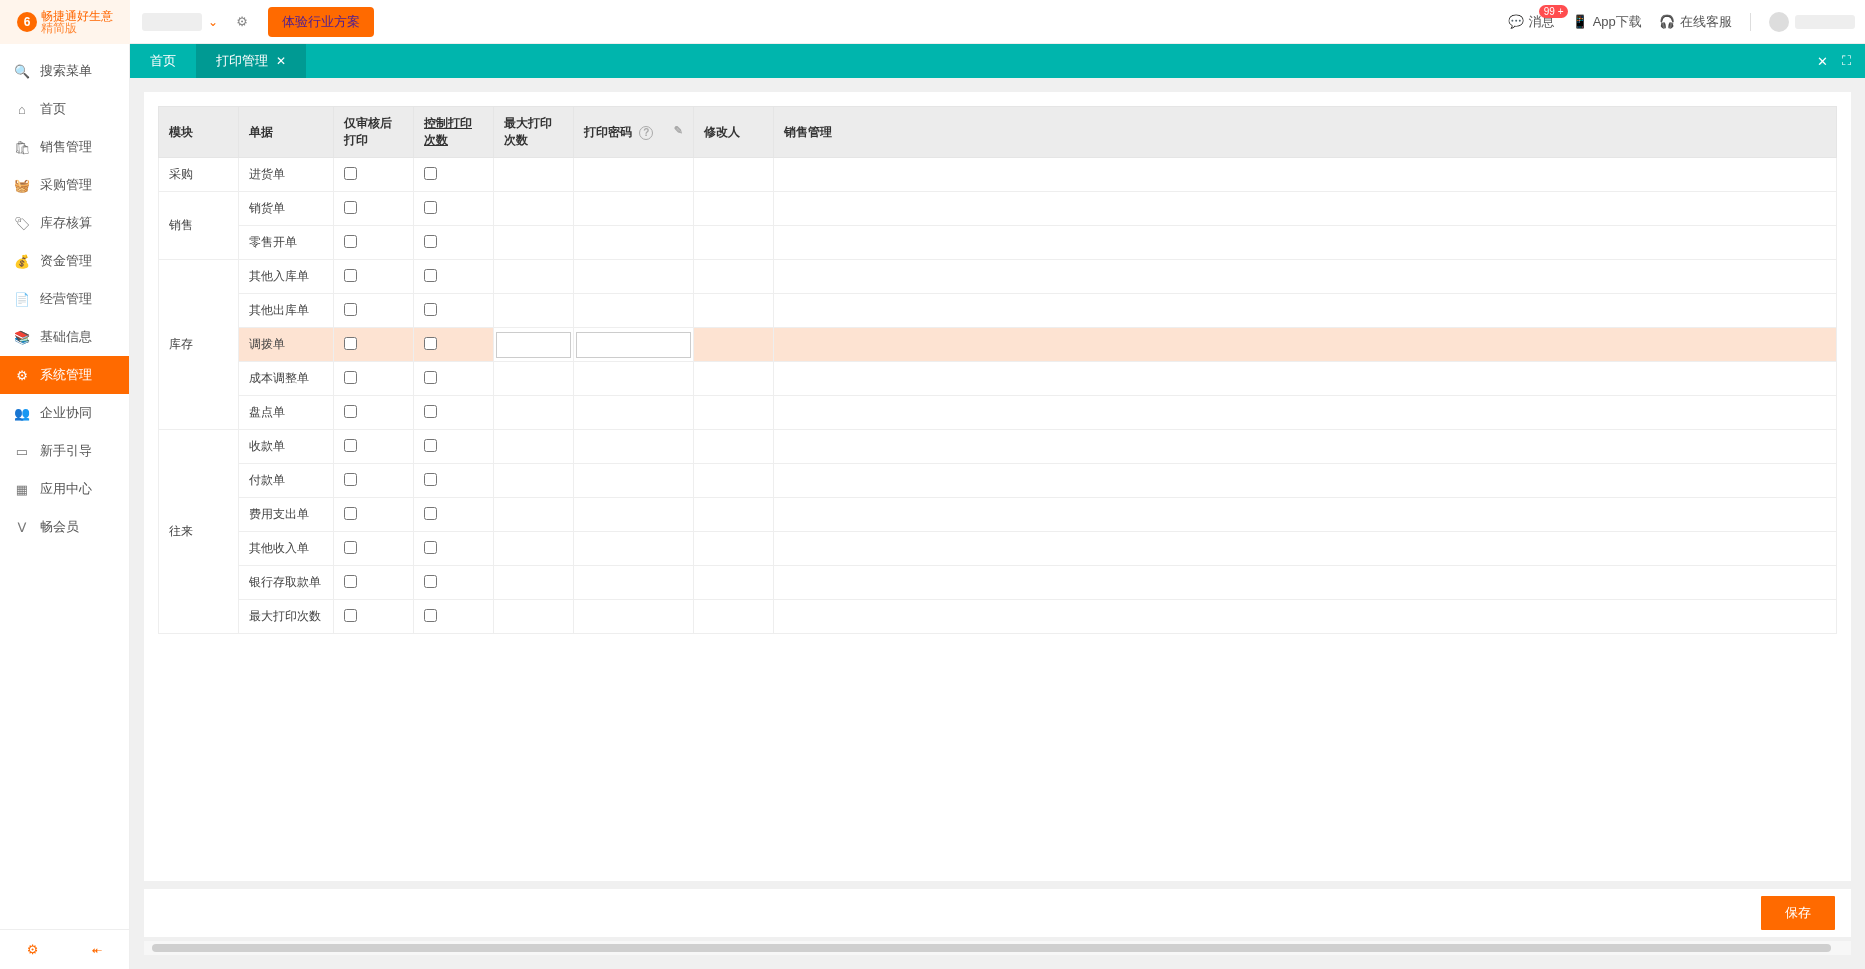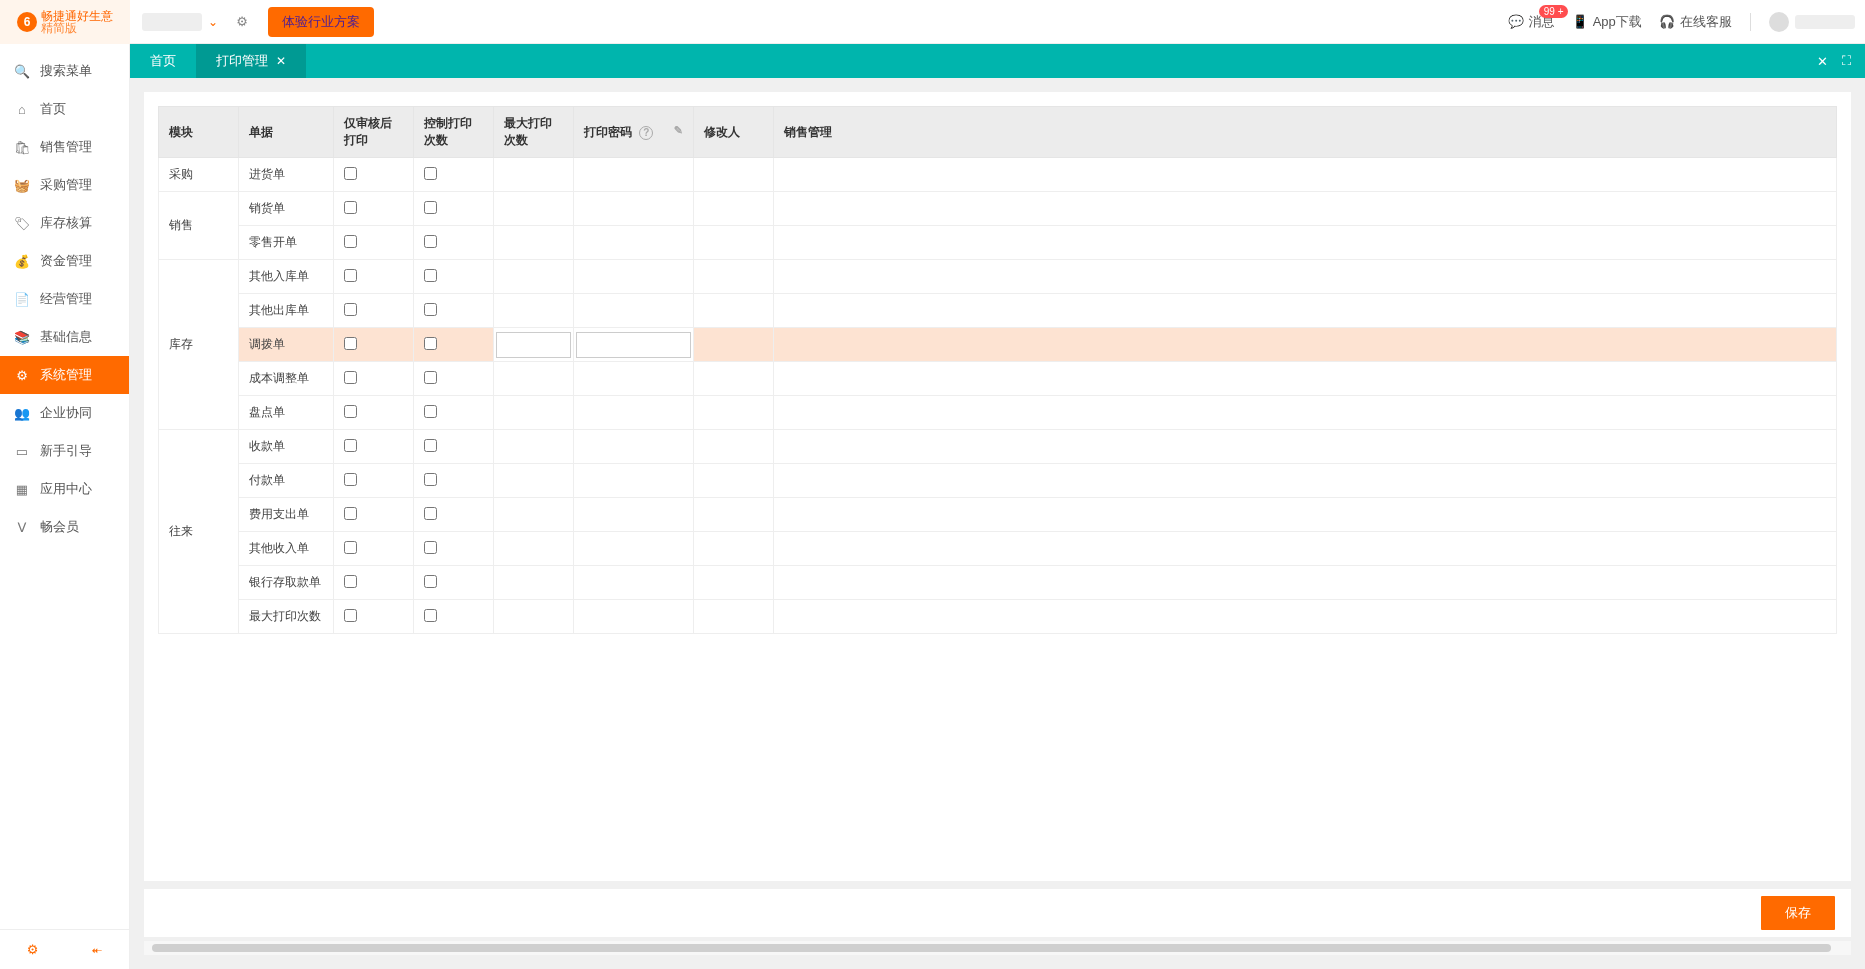--- a/index.html
+++ b/index.html
@@ -230,21 +230,21 @@
     border:1px solid #aaa;border-radius:50%;
     font-size:10px;line-height:12px;text-align:center;color:#aaa;
     margin-left:4px;
   }
   .edit-ico {
     float:right;color:#aaa;font-size:11px;
   }
   .col-module { width:80px; }
   .col-doc { width:95px; }
   .col-c1 { width:80px; }
-  .col-c2 { width:80px; }
+  .col-c2 { width:80px;text-decoration:underline; }
   .col-max { width:80px; }
   .col-pwd { width:120px; }
   .col-mod { width:80px; }
 
   .footer-bar {
     height:48px;
     background:#fff;
     margin-top:8px;
     display:flex;
     align-items:center;

